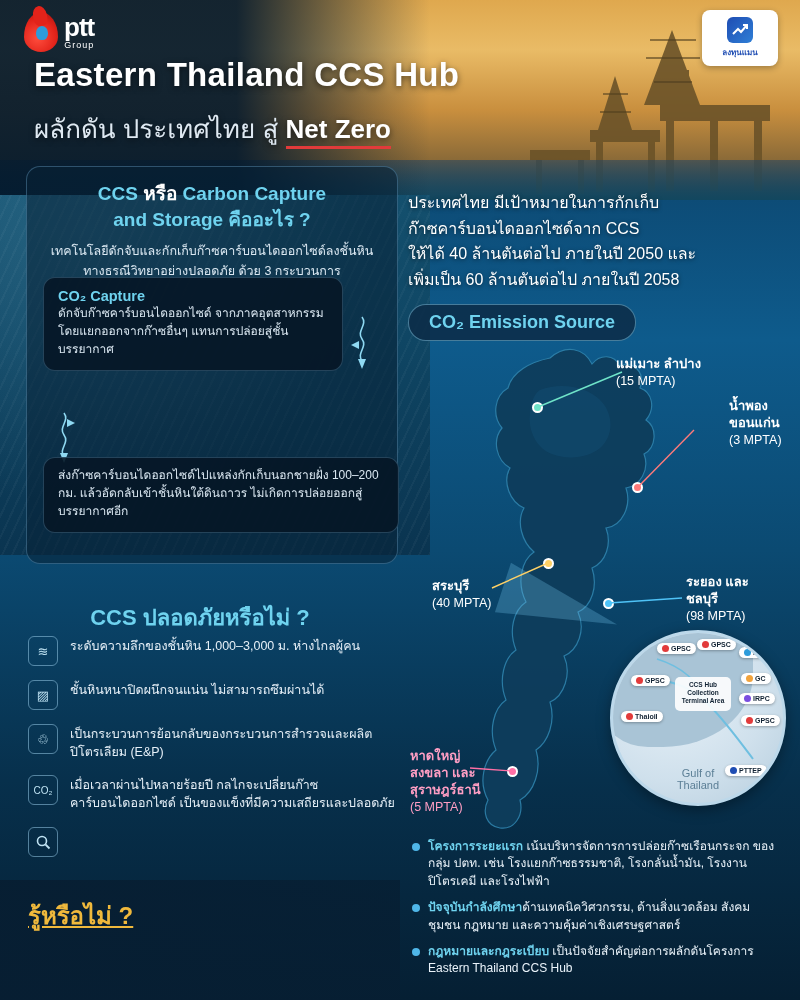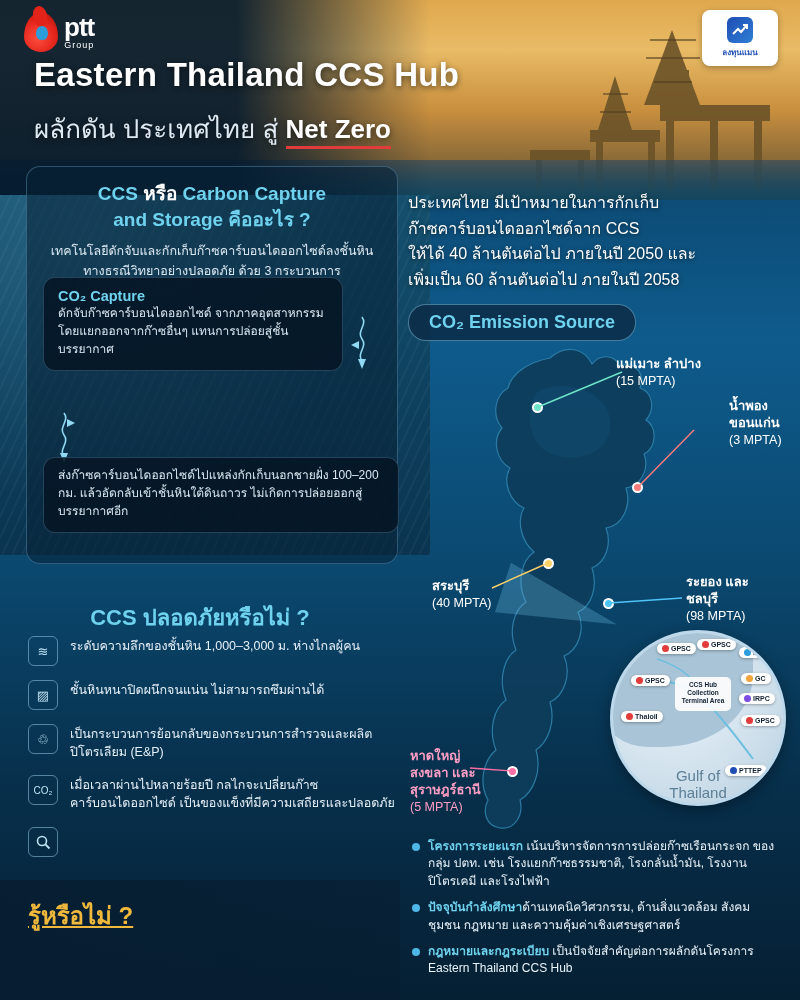--- a/index.html
+++ b/index.html
@@ -135,21 +135,21 @@
   .map-label b { display:block; font-size:13px; }
   .dot { position:absolute; width:11px; height:11px; border-radius:50%; border:2px solid #fff; }
 
   .zoom-circle {
     position:absolute; left:210px; top:300px; width:176px; height:176px; border-radius:50%;
     background: radial-gradient(circle at 35% 30%, #eaf3f9 0%, #cfe0ec 60%, #b6cddd 100%);
     border:3px solid #bcd8ea; overflow:hidden;
     box-shadow:0 4px 14px rgba(0,0,0,.35);
   }
   .zc-land { position:absolute; left:-10px; top:-6px; width:150px; height:120px; background:#a9c4d6; border-radius:0 0 60% 30%; }
-  .zc-gulf { position:absolute; left:0; bottom:0; width:100%; height:70px; color:#5c7f96; font-size:15px; text-align:center; padding-top:34px;}
+  .zc-gulf { position:absolute; left:0; bottom:0; width:100%; height:70px; color:#5c7f96; font-size:11px; text-align:center; padding-top:34px;}
   .chip {
     position:absolute; background:#fff; border-radius:9px; padding:2px 5px;
     font-size:7px; font-weight:bold; box-shadow:0 1px 3px rgba(0,0,0,.3); color:#123;
     display:flex; align-items:center; gap:2px; white-space:nowrap;
   }
   .chip .bul { width:7px;height:7px;border-radius:50%; display:inline-block;}
   .zc-box {
     position:absolute; left:62px; top:44px; width:56px; height:34px;
     background:rgba(255,255,255,.9); border-radius:5px; font-size:6.5px; color:#123;
     text-align:center; padding-top:4px; line-height:1.25; font-weight:bold;

